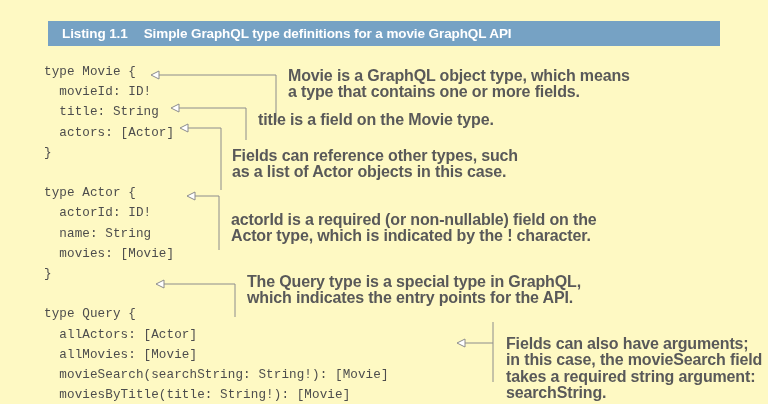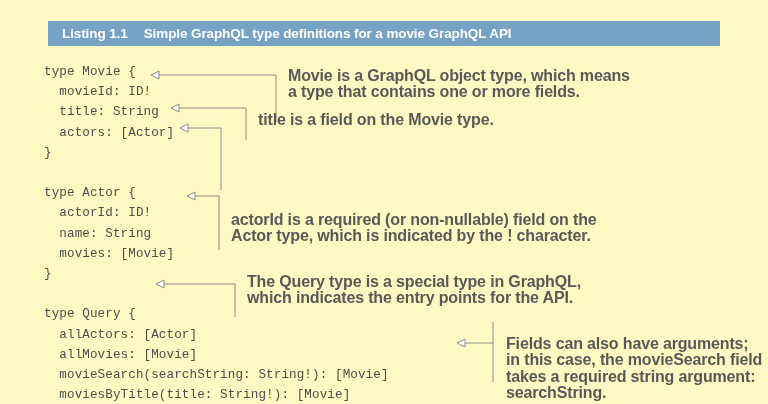--- a/index.html
+++ b/index.html
@@ -158,20 +158,22 @@
       <polyline points="493,322 493,343"></polyline>
       <polygon points="457,343 465,339 465,347"></polygon>
     </g>
   </svg>
 
   <div class="annotation" style="left:288px; top:68px;">Movie is a GraphQL object type, which means
 a type that contains one or more fields.</div>
 
   <div class="annotation" style="left:258px; top:112px;">title is a field on the Movie type.</div>
 
+  <div class="annotation" style="left:232px; top:148px;">Fields can reference other types, such
+as a list of Actor objects in this case.</div>
 
   <div class="annotation" style="left:231px; top:212px;">actorId is a required (or non-nullable) field on the
 Actor type, which is indicated by the ! character.</div>
 
   <div class="annotation" style="left:247px; top:274px;">The Query type is a special type in GraphQL,
 which indicates the entry points for the API.</div>
 
   <div class="annotation" style="left:506px; top:323px;margin-top:13px;">Fields can also have arguments;
 in this case, the movieSearch field
 takes a required string argument:

